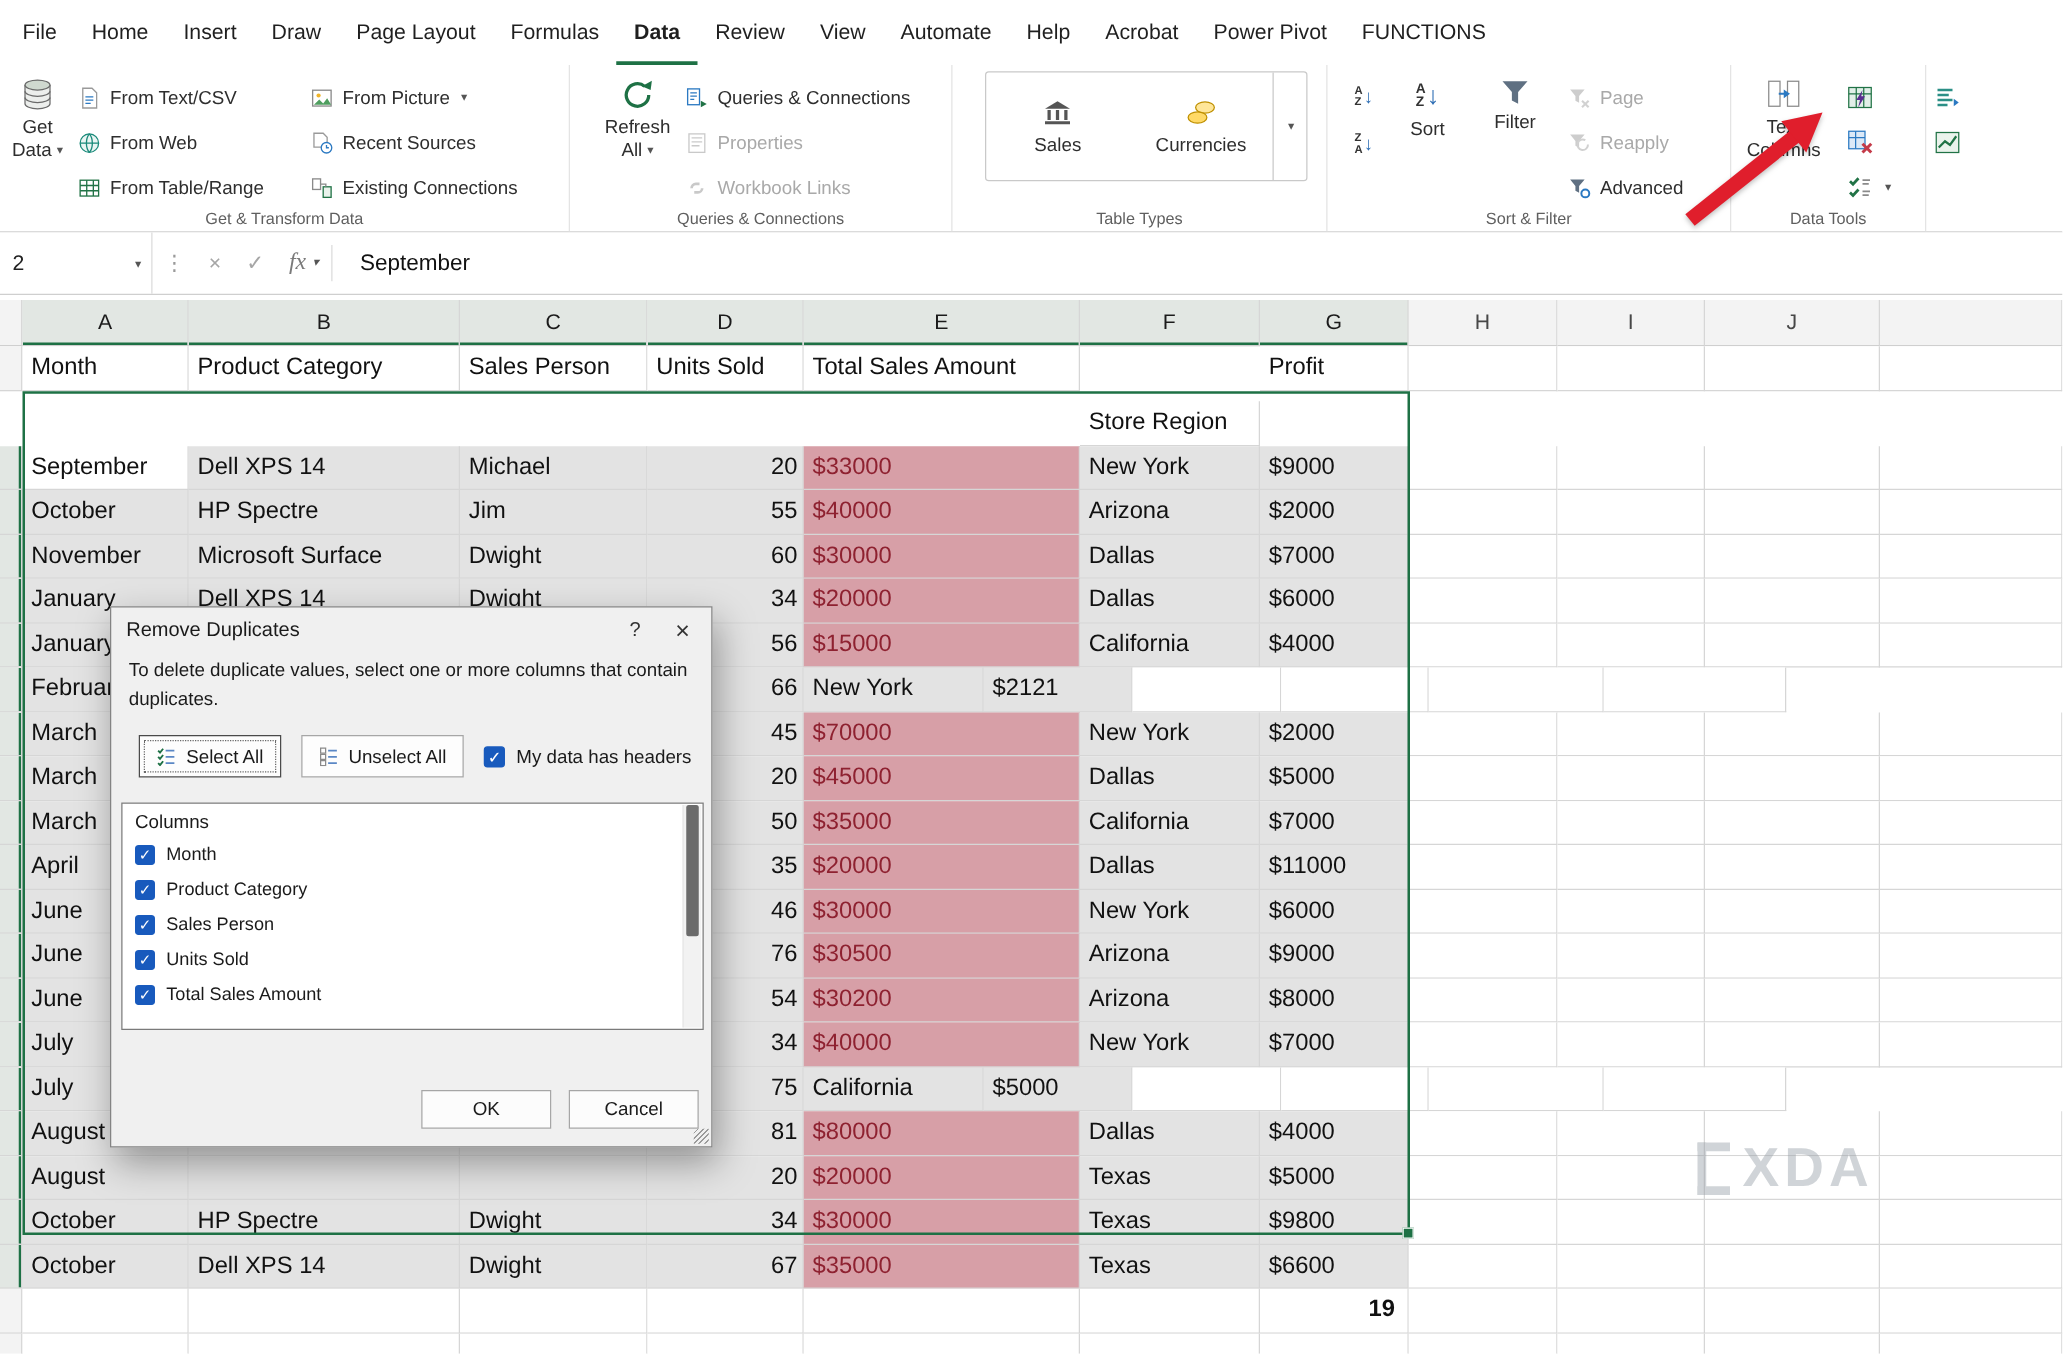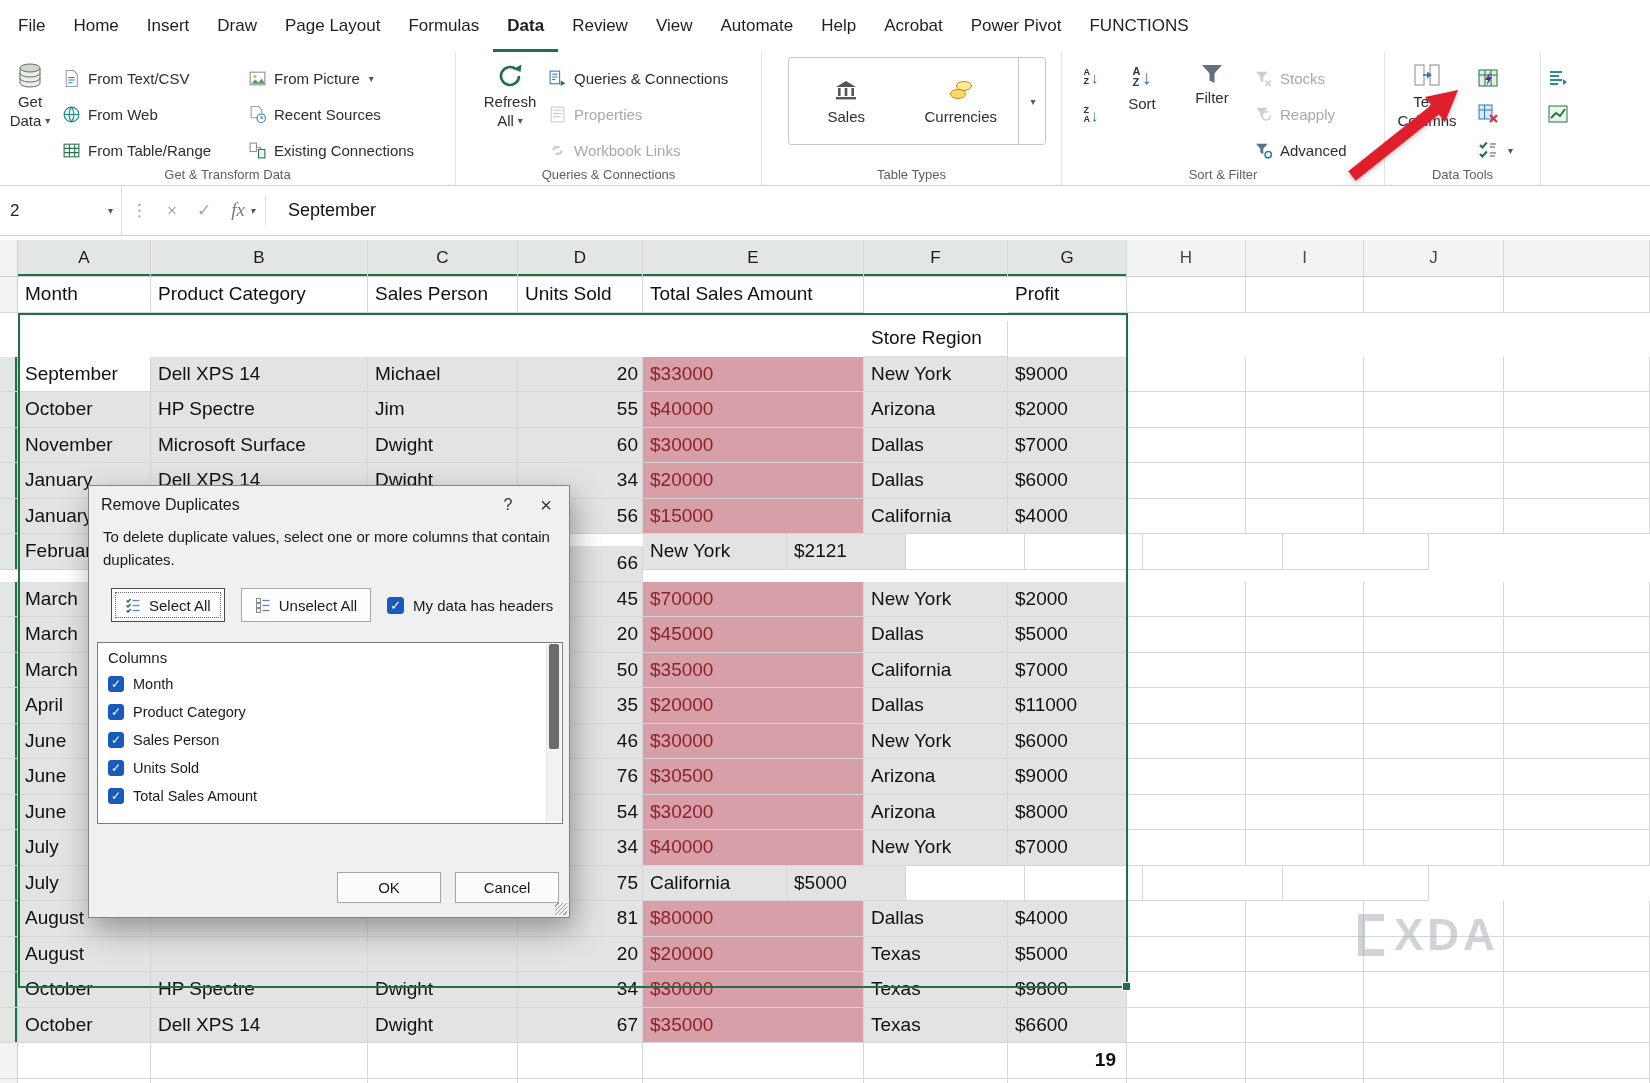--- a/index.html
+++ b/index.html
@@ -283,21 +283,21 @@
             <path d="M3 4h20l-7.5 8.5V22l-5-2.6v-6.9z" fill="#5f7082"></path>
           </svg></span>
       <span class="bl">Filter</span>
     </div>
     <div class="rcol" style="left:192px">
       <div class="ritem disabled">
         <span class="i18"><svg viewBox="0 0 18 18" width="19" height="19">
               <path d="M2 2.5h11l-4.2 4.8v5.2l-2.8-1.5V7.3z" fill="#8a93a0"></path>
               <path d="M11 11l5 5M16 11l-5 5" stroke="#d98c8c" stroke-width="1.6"></path>
             </svg></span>
-        <span>Stocks</span>
+        <span>Page</span>
       </div>
       <div class="ritem disabled">
         <span class="i18"><svg viewBox="0 0 18 18" width="19" height="19">
               <path d="M2 2.5h11l-4.2 4.8v5.2l-2.8-1.5V7.3z" fill="#8a93a0"></path>
               <path d="M15.5 10a4 4 0 1 1-2-3.2" fill="none" stroke="#8aa27a" stroke-width="1.5"></path>
             </svg></span>
         <span>Reapply</span>
       </div>
       <div class="ritem">
         <span class="i18"><svg viewBox="0 0 18 18" width="19" height="19">
@@ -481,21 +481,21 @@
       <div class="cell" style="width: 119px;"></div>
       <div class="cell" style="width: 118px;"></div>
       <div class="cell" style="width: 140px;"></div>
       <div class="cell" style="width: 146px;"></div>
     </div>
     <div class="grow">
       <div class="grh rowsel" style="width: 18px;"></div>
       <div class="cell sel" style="width: 133px;">February</div>
       <div class="cell sel" style="width: 217px;"></div>
       <div class="cell sel" style="width: 150px;"></div>
-      <div class="cell sel num" style="width: 125px; margin-top: 12px;">66</div>
+      <div class="cell sel num" style="width: 125px;">66</div>
       <div class="cell sel" style="width: 144px;">New York</div>
       <div class="cell sel" style="width: 119px;">$2121</div>
       <div class="cell" style="width: 119px;"></div>
       <div class="cell" style="width: 118px;"></div>
       <div class="cell" style="width: 140px;"></div>
       <div class="cell" style="width: 146px;"></div>
     </div>
     <div class="grow">
       <div class="grh rowsel" style="width: 18px;"></div>
       <div class="cell sel" style="width: 133px;">March</div>

